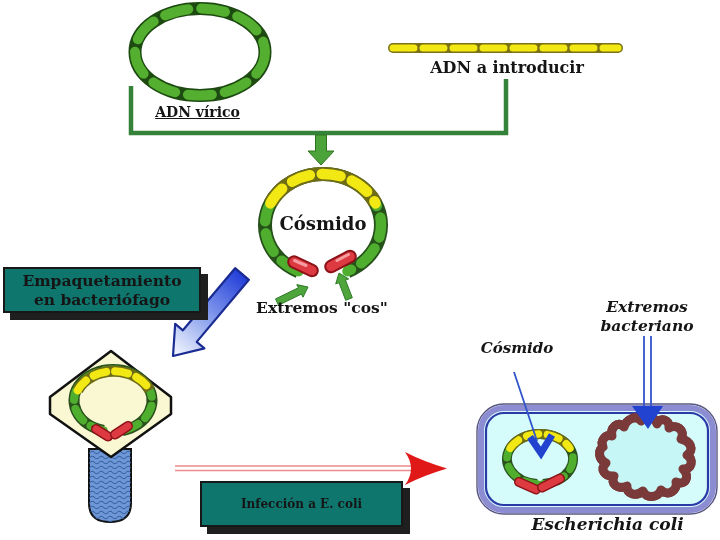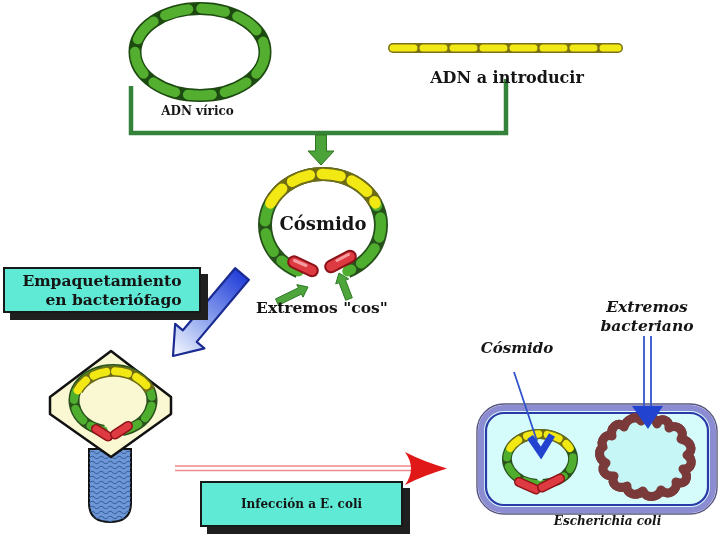--- a/index.html
+++ b/index.html
@@ -2,23 +2,23 @@
 <html><head>
 <meta charset="utf-8">
 <style>
   html,body{margin:0;padding:0;background:#fff;}
   #stage{position:relative;width:720px;height:540px;background:#ffffff;overflow:hidden;
          font-family:"DejaVu Serif","Liberation Serif",serif;color:#111;}
   #art{position:absolute;left:0;top:0;z-index:1;}
   .lbl{position:absolute;z-index:3;font-weight:bold;text-align:center;line-height:1.25;
        white-space:pre-line;color:#151515;}
   .lbl.it{font-style:italic;}
-  .callout{position:absolute;z-index:3;background:#5eead4;border:2px solid #181818;
+  .callout{position:absolute;z-index:3;background:#0f766e;border:2px solid #181818;
            box-shadow:7px 7px 0 #1f1f1f;display:flex;align-items:center;justify-content:center;
-           font-weight:bold;text-align:right;line-height:1.25;white-space:pre-line;color:#151515;}
+           font-weight:bold;text-align:center;line-height:1.25;white-space:pre-line;color:#151515;}
 </style>
 </head>
 <body>
 
 <div id="stage">
 
 <svg id="art" width="720" height="540" viewBox="0 0 720 540">
   <defs>
     <linearGradient id="blueArrowGrad" x1="242" y1="272" x2="173" y2="356" gradientUnits="userSpaceOnUse">
       <stop offset="0" stop-color="#1F3BD8"></stop>
@@ -131,33 +131,33 @@
   <g>
     <path d="M514 372 L537 441" stroke="#3355CC" stroke-width="1.8" fill="none"></path>
     <path d="M530 437 L541 453 L552 435" stroke="#2143CF" stroke-width="7" fill="none"></path>
   </g>
   <g>
     <path d="M644 336 V409 M651 336 V409" stroke="#3355CC" stroke-width="1.8" fill="none"></path>
     <polygon points="632,406 663,406 648,429" fill="#2143CF"></polygon>
   </g>
 </svg>
 
-<div class="lbl" style="left:125px;top:104px;width:145px;font-size:12px;">ADN vírico</div>
+<div class="lbl" style="left:125px;top:104px;width:145px;font-size:14px;text-decoration:underline;">ADN vírico</div>
 
-<div class="lbl" style="left:413px;top:68px;width:188px;font-size:16px;">ADN a introducir</div>
+<div class="lbl" style="left:413px;top:58px;width:188px;font-size:16px;">ADN a introducir</div>
 
 <div class="lbl" style="left:262px;top:213px;width:122px;font-size:18px;">Cósmido</div>
 
 <div class="lbl" style="left:246px;top:298px;width:152px;font-size:15.5px;">Extremos "cos"</div>
 
 <div class="callout" style="left:3px;top:267px;width:194px;height:42px;font-size:15.5px;">Empaquetamiento
 en bacteriófago</div>
 
 <div class="callout" style="left:200px;top:481px;width:199px;height:42px;font-size:12px;">Infección a E. coli</div>
 
 <div class="lbl it" style="left:466px;top:339px;width:102px;font-size:15px;">Cósmido</div>
 
 <div class="lbl it" style="left:581px;top:297px;width:132px;font-size:15.5px;">Extremos
 bacteriano</div>
 
-<div class="lbl it" style="left:525px;top:514px;width:165px;font-size:12px;">Escherichia coli</div>
+<div class="lbl it" style="left:525px;top:514px;width:165px;font-size:17px;">Escherichia coli</div>
 
 </div>
 
 </body></html>

